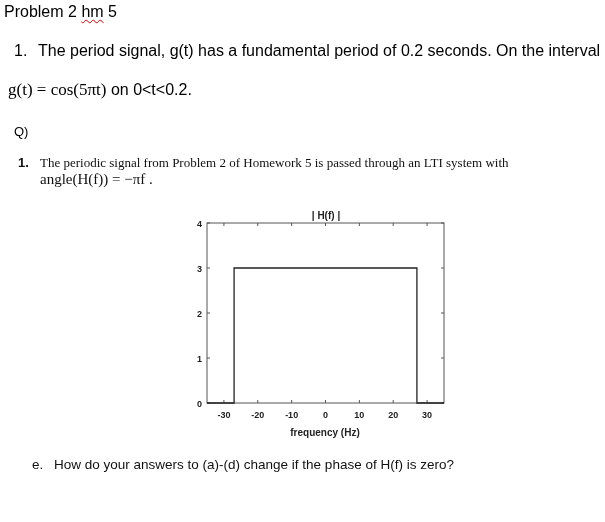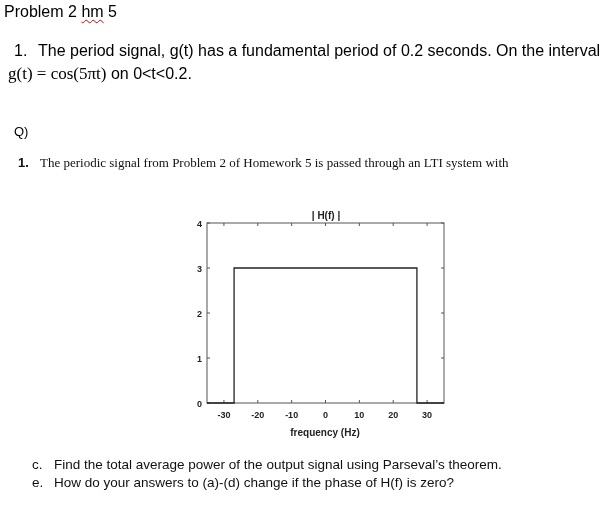--- a/index.html
+++ b/index.html
@@ -2,21 +2,21 @@
 <html><head>
 <meta charset="utf-8">
 <style>
   html, body { margin:0; padding:0; background:#ffffff; }
   body { width:605px; height:522px; position:relative; overflow:hidden; font-family:"Liberation Sans", sans-serif; color:#000; }
   .abs { position:absolute; white-space:nowrap; }
   .doc-title { left:4px; top:3px; font-size:16px; }
   .squiggle { text-decoration: underline wavy #d00000; text-decoration-thickness:1px; text-underline-offset:2px; }
   .p1 { left:14px; top:42px; font-size:16px; }
   .p1 .num { display:inline-block; width:24px; }
-  .eq { left:8px; top:64px; font-size:16px; }
+  .eq { left:8px; top:80px; font-size:16px; }
   .math { font-family:"Liberation Serif", serif; font-size:17px; }
   .q-label { left:14px; top:124px; font-size:13px; }
   .p2 { left:18px; top:155px; font-size:13px; line-height:16px; color:#111; }
   .p2 .num { position:absolute; left:0; top:0; font-weight:bold; }
   .p2 .body { position:absolute; left:22px; top:0; }
   .p2 .line { display:block;font-family:Liberation Serif, serif; }
   .p2 .math { font-size:15px; }
   .chart { left:180px; top:203px; }
   .qlist { left:32px; top:456px; font-size:13.5px; line-height:17.5px; color:#111; }
   .qlist .row { display:block; }
@@ -34,20 +34,21 @@
 <div class="abs eq">
   <span class="math">g(t) = cos(5πt)</span><span> on 0&lt;t&lt;0.2.</span>
 </div>
 
 <div class="abs q-label">Q)</div>
 
 <div class="abs p2" style="width:580px;height:50px;">
   <span class="num">1.</span>
   <div class="body">
     <span class="line">The periodic signal from Problem 2 of Homework 5 is passed through an LTI system with</span>
+    <span class="line math">angle(H(f)) = −πf .</span>
   </div>
 </div>
 
 <div class="abs chart">
   <svg width="280" height="240" viewBox="0 0 280 240" xmlns="http://www.w3.org/2000/svg" font-family="Liberation Sans, sans-serif">
 
     <text id="chart-title" x="146" y="16" font-size="10" font-weight="bold" text-anchor="middle" fill="#222">| H(f) |</text>
 
     <rect x="27" y="20" width="237" height="180" fill="none" stroke="#555" stroke-width="1"></rect>
     <g id="yticks">
@@ -89,15 +90,14 @@
         <text x="247.07142857142858" y="215" font-size="9" font-weight="bold" text-anchor="middle" fill="#222">30</text>
         <line x1="247.07142857142858" x2="247.07142857142858" y1="200" y2="197" stroke="#555"></line>
         <line x1="247.07142857142858" x2="247.07142857142858" y1="20" y2="23" stroke="#555"></line>
       </g>
     <polyline id="series-line" fill="none" stroke="#222" stroke-width="1.3" points="27,200 54.08571428571429,200 54.08571428571429,65 236.9142857142857,65 236.9142857142857,200 264,200"></polyline>
     <text id="chart-xlabel" x="145" y="233" font-size="10" font-weight="bold" text-anchor="middle" fill="#222">frequency (Hz)</text>
   </svg>
 </div>
 
 <div class="abs qlist">
-  <span class="row"><span class="letter">c.</span><span>Find the total average power of the output signal using Parseval’s theorem.</span></span>
   <span class="row"><span class="letter">e.</span><span>How do your answers to (a)-(d) change if the phase of H(f) is zero?</span></span>
 </div>
 
 </body></html>

